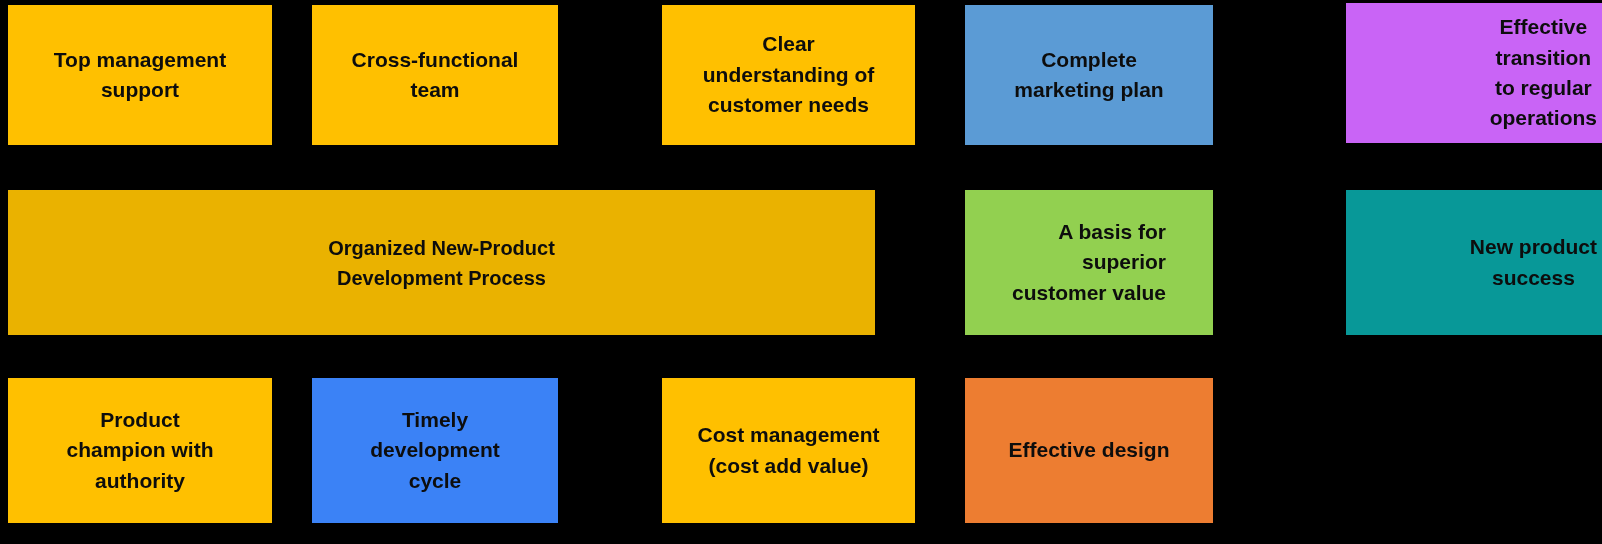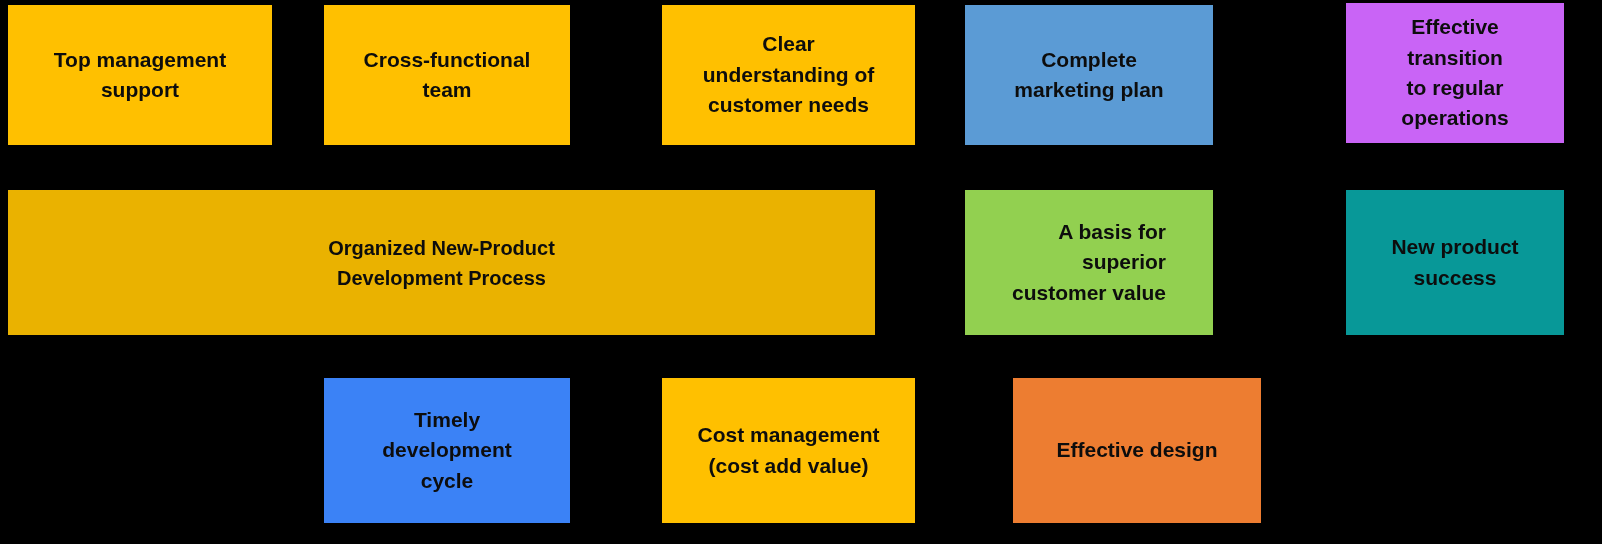--- a/index.html
+++ b/index.html
@@ -30,24 +30,24 @@
     line-height: 1.45;
     color: #0d0d0d;
     padding: 0 6px;
   }
   .box.big .label {
     font-size: 20px;
     line-height: 1.5;
   }
   
   .c1 { left: 8px;    width: 264px; }
-  .c2 { left: 312px;  width: 246px; margin-left: 12px; }
+  .c2 { left: 312px;  width: 246px; }
   .c3 { left: 622px;  width: 253px; margin-left: 40px; }
   .c4 { left: 965px;  width: 248px; }
-  .c5 { left: 1346px; width: 218px; }
+  .c5 { left: 1346px; width: 257px; justify-content: flex-end; }
   .big { left: 8px;   width: 867px; }
   
   .r1 { top: 5px;   height: 140px; }
   .r2 { top: 190px; height: 145px; }
   .r3 { top: 378px; height: 145px; }
   .r1.c5 { top: 3px; }
 </style>
 </head>
 <body>
 
@@ -90,29 +90,34 @@
     <span class="label">A basis for
 superior
 customer value</span>
   </div>
 
   <div class="box r2 c5" style="background-color: rgb(8, 152, 152);">
     <span class="label">New product
 success</span>
   </div>
 
+  <div class="box r3 c1" style="background-color: rgb(255, 192, 0);">
+    <span class="label">Product
+champion with
+authority</span>
+  </div>
 
   <div class="box r3 c2" style="background-color: #3b82f6;">
     <span class="label">Timely
 development
 cycle</span>
   </div>
 
   <div class="box r3 c3" style="background-color: rgb(255, 192, 0);">
     <span class="label">Cost management
 (cost add value)</span>
   </div>
 
-  <div class="box r3 c4" style="background-color: rgb(237, 125, 49); margin-left: 48px;">
+  <div class="box r3 c4" style="background-color: rgb(237, 125, 49);">
     <span class="label">Effective design</span>
   </div>
 
 </div>
 
 </body></html>

